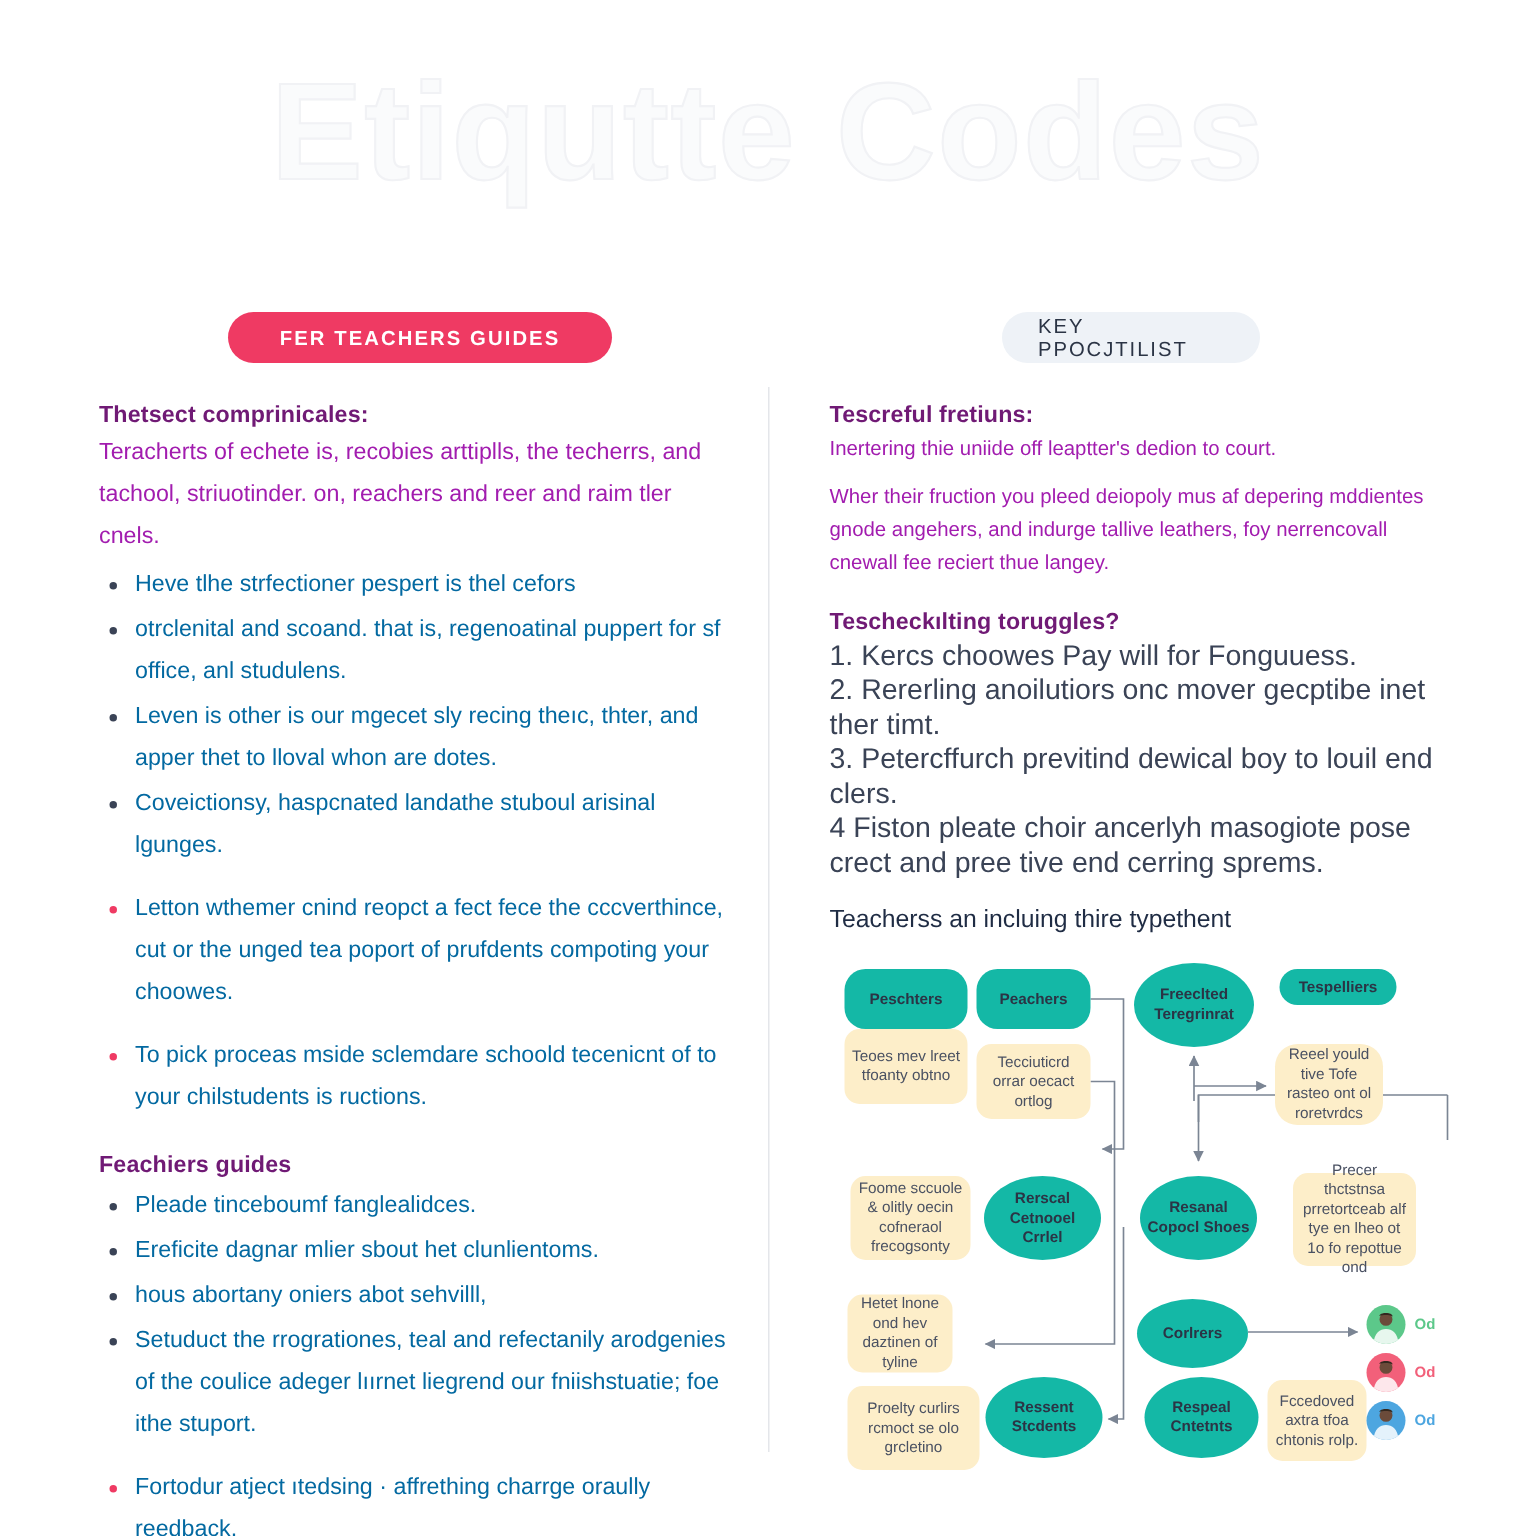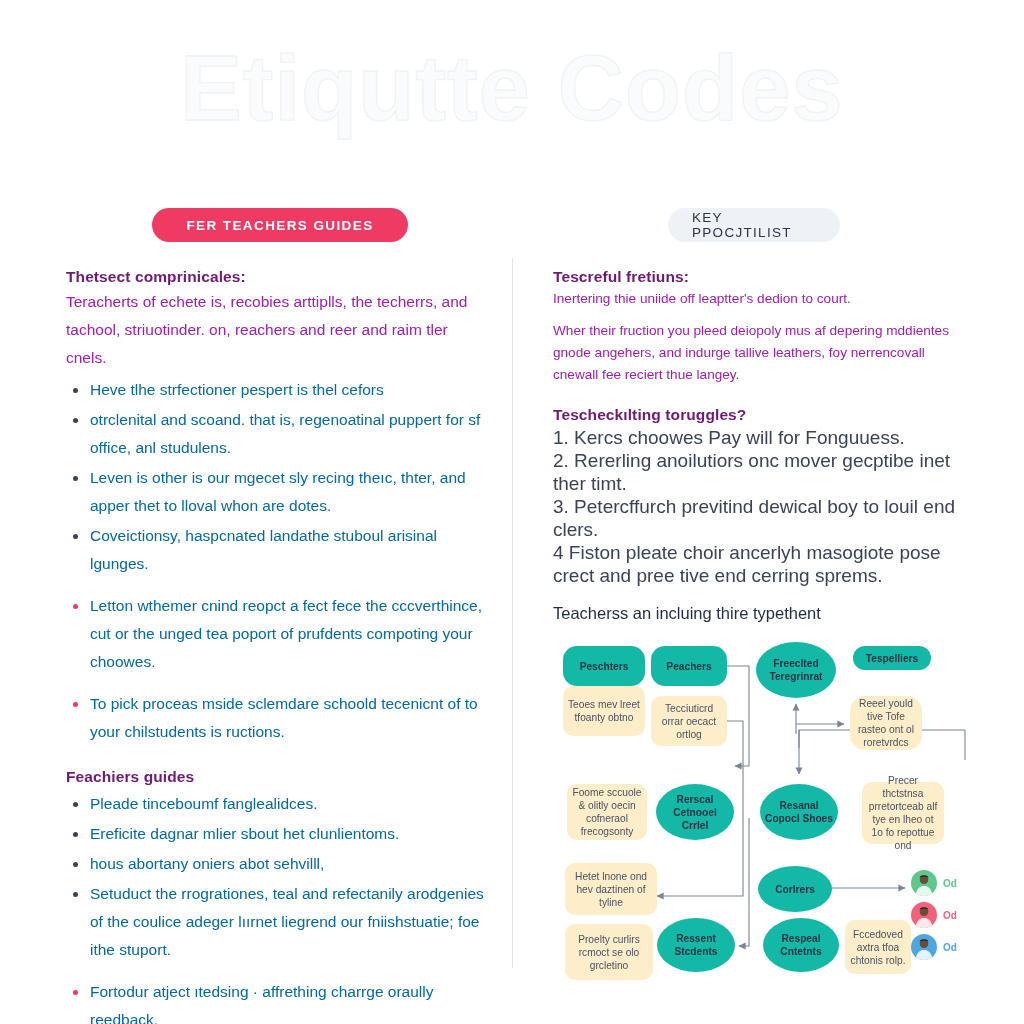--- a/index.html
+++ b/index.html
@@ -244,21 +244,21 @@
         <div class="node dark rrect" style="left: 98px; top: 8px; width: 76px; height: 40px;">Peachers</div>
         <div class="node dark ellipse" style="left: 203px; top: 4px; width: 80px; height: 56px;">Freeclted Teregrinrat</div>
         <div class="node dark rrect" style="left: 300px; top: 8px; width: 78px; height: 24px;">Tespelliers</div>
         <div class="node light soft" style="left: 10px; top: 48px; width: 82px; height: 50px;">Teoes mev lreet tfoanty obtno</div>
         <div class="node light soft" style="left: 98px; top: 58px; width: 76px; height: 50px;">Tecciuticrd orrar oecact ortlog</div>
         <div class="node light soft" style="left: 297px; top: 58px; width: 72px; height: 54px; border-radius: 15px;">Reeel yould tive Tofe rasteo ont ol roretvrdcs</div>
         <div class="node light soft" style="left: 14px; top: 146px; width: 80px; height: 56px;">Foome sccuole &amp; olitly oecin cofneraol frecogsonty</div>
         <div class="node dark ellipse" style="left: 103px; top: 146px; width: 78px; height: 56px;">Rerscal Cetnooel Crrlel</div>
         <div class="node dark ellipse" style="left: 207px; top: 146px; width: 78px; height: 56px;">Resanal Copocl Shoes</div>
         <div class="node light soft" style="left: 309px; top: 144px; width: 82px; height: 62px;">Precer thctstnsa prretortceab alf tye en lheo ot 1o fo repottue ond</div>
-        <div class="node light soft" style="left: 12px; top: 225px; width: 92px; height: 52px;">Hetet lnone ond hev daztinen of tyline</div>
+        <div class="node light soft" style="left: 12px; top: 225px; width: 70px; height: 52px;">Hetet lnone ond hev daztinen of tyline</div>
         <div class="node dark ellipse" style="left: 205px; top: 228px; width: 74px; height: 46px;">Corlrers</div>
         <div class="node light soft" style="left: 12px; top: 286px; width: 88px; height: 56px;">Proelty curlirs rcmoct se olo grcletino</div>
         <div class="node dark ellipse" style="left: 104px; top: 280px; width: 78px; height: 54px;">Ressent Stcdents</div>
         <div class="node dark ellipse" style="left: 210px; top: 280px; width: 76px; height: 54px;">Respeal Cntetnts</div>
         <div class="node light soft" style="left: 292px; top: 282px; width: 66px; height: 54px;">Fccedoved axtra tfoa chtonis rolp.</div>
       </div>
     <div id="avatar-layer">
         <div class="avatar" style="left: 358px; top: 232px; background: rgb(92, 200, 138);"><svg viewBox="0 0 26 26" width="26" height="26">
             <circle cx="13" cy="9.6" r="4.3" fill="#6b4b3a"></circle>
             <path d="M4.5 26 C5.2 18.5 9 16 13 16 C17 16 20.8 18.5 21.5 26 Z" fill="#ffffff" opacity="0.85"></path>

